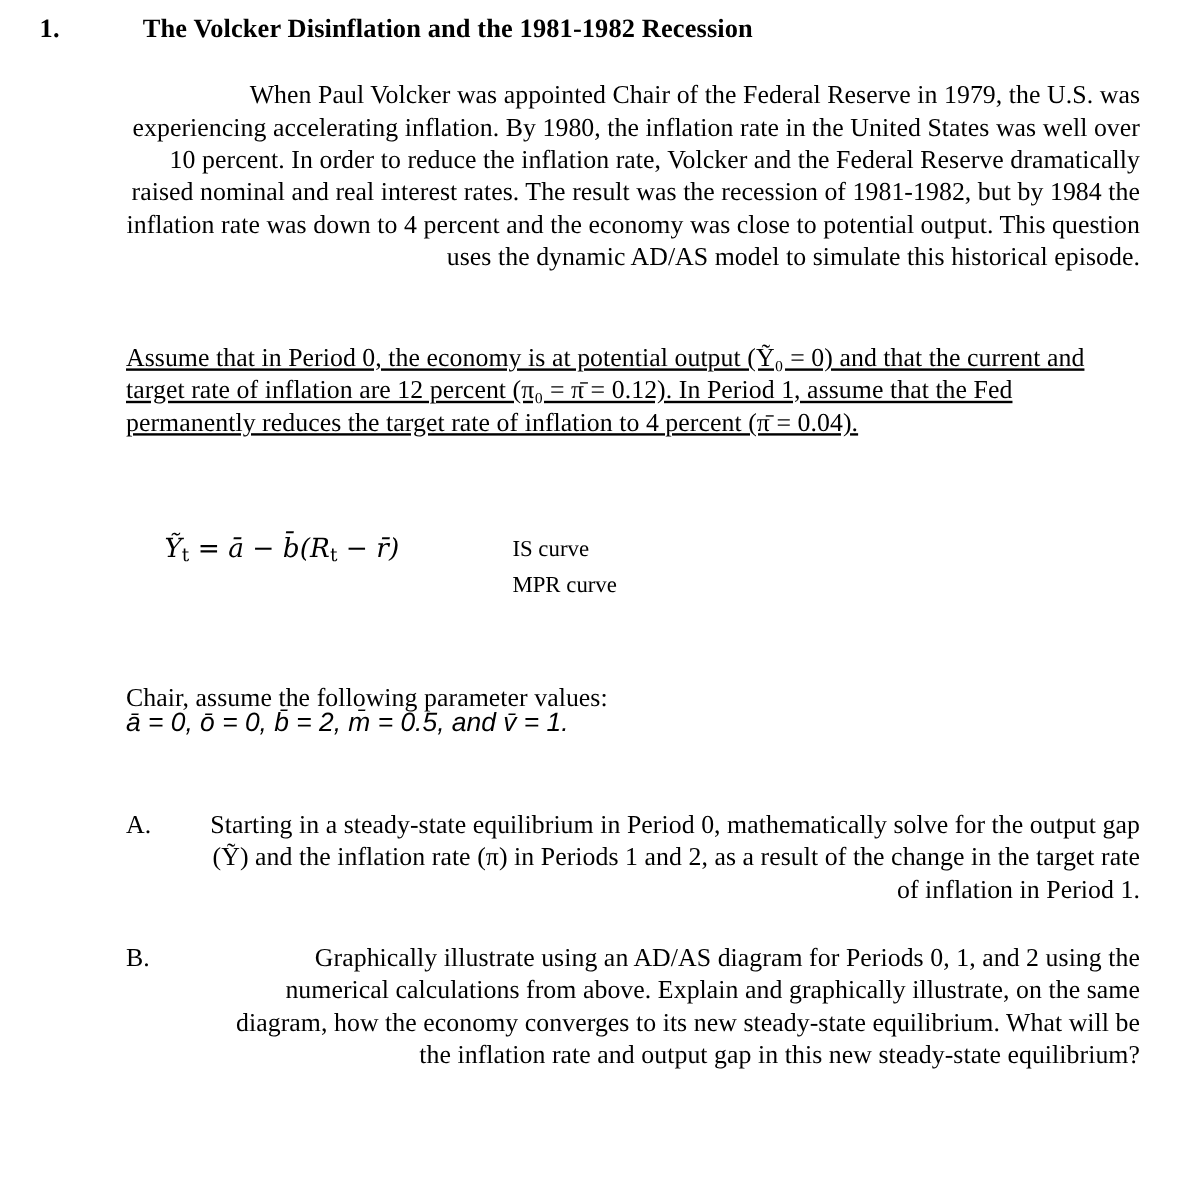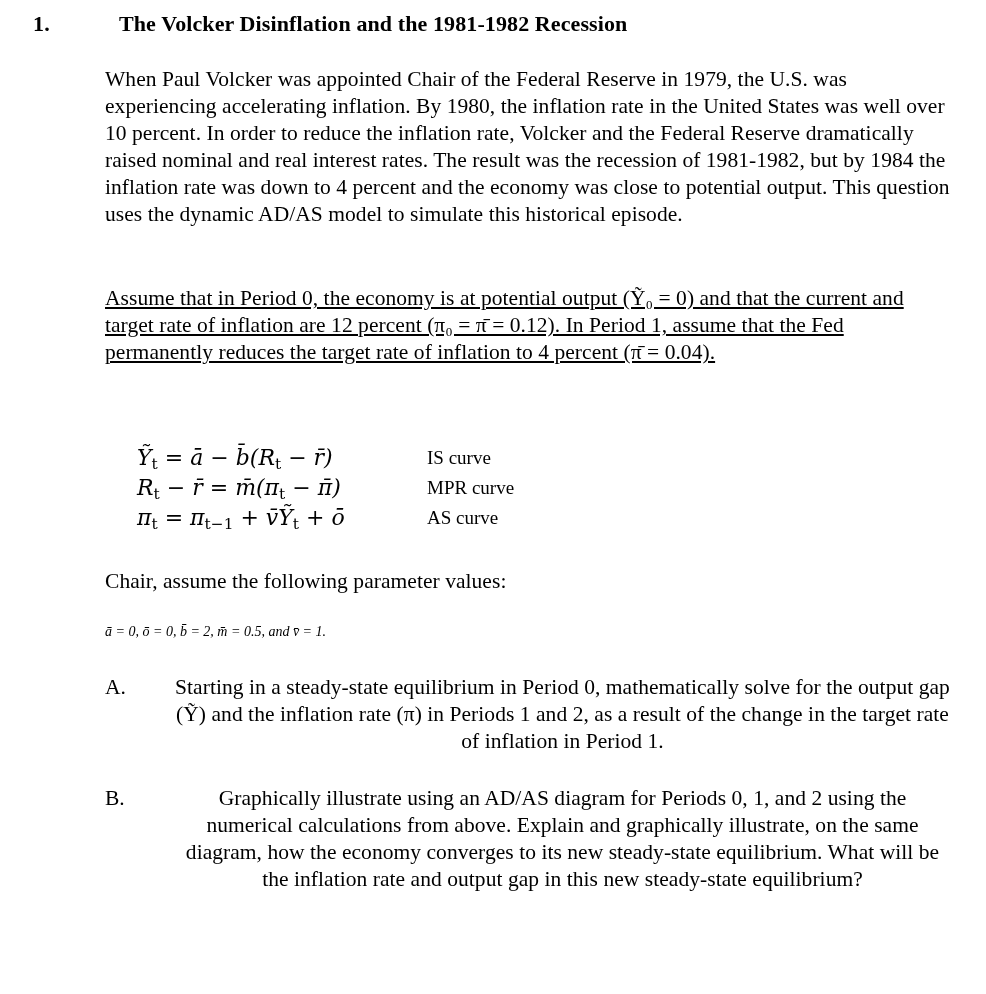--- a/index.html
+++ b/index.html
@@ -56,21 +56,21 @@
   .body-block {
     position: absolute;
     left: 105px;
     width: 845px;
     font-size: 21.5px;
     line-height: 27px;
     text-align: left;
     letter-spacing: 0.05px;
   }
 
-  .p1 { top: 66px; }
+  .p1 { top: 66px; text-align: right; }
   .p2 { top: 285px; text-decoration: underline; }
   .p3 { top: 394px; }
   .p-also { top: 568px; }
 
   
   .eq-block {
     position: absolute;
     left: 105px;
     top: 443px;
     width: 845px;
@@ -98,47 +98,47 @@
     font-size: 19px;
     line-height: 30px;
     font-style: normal;
     font-family: "Liberation Serif", "DejaVu Serif", serif;
   }
 
   
   .params-line {
     position: absolute;
     left: 105px;
-    top: 617px;
-    font-size: 14px;
+    top: 587px;
+    font-size: 22px;
     line-height: 30px;
     font-style: italic;
     white-space: nowrap;
-    font-family: Liberation Serif, serif;
+    font-family: Liberation Sans, sans-serif;
   }
 
   
   .subpart {
     position: absolute;
     left: 105px;
     width: 845px;
   }
   .subpart .letter {
     position: absolute;
     left: 0;
     top: 0;
     font-size: 21.5px;
     line-height: 27px;
   }
   .subpart .sub-body {
     margin-left: 70px;
     width: 775px;
     font-size: 21.5px;
     line-height: 27px;
-    text-align: center;
+    text-align: right;
     letter-spacing: 0.05px;
   }
   .sub-a { top: 674px; }
   .sub-b { top: 785px; }
 
   
   .mi {
     font-family: "DejaVu Serif", "Liberation Serif", serif;
     font-style: italic;
   }
@@ -166,32 +166,23 @@
   <div class="eq-block">
 
     <div class="eq-row">
       <span class="eq-math">
         <span class="mi">Ỹ<sub>t</sub></span> = <span class="mi">ā</span> − <span class="mi">b̄</span>(<span class="mi">R<sub>t</sub></span> − <span class="mi">r̄</span>)
       </span>
       <span class="eq-label">IS curve</span>
     </div>
 
     <div class="eq-row">
-      <span class="eq-math">
-        <span class="mi">R<sub>t</sub></span> − <span class="mi">r̄</span> = <span class="mi">m̄</span>(<span class="mi">π<sub>t</sub></span> − <span class="mi">π̄</span>)
-      </span>
       <span class="eq-label">MPR curve</span>
     </div>
 
-    <div class="eq-row">
-      <span class="eq-math">
-        <span class="mi">π<sub>t</sub></span> = <span class="mi">π<sub>t−1</sub></span> + <span class="mi">v̄</span><span class="mi">Ỹ<sub>t</sub></span> + <span class="mi">ō</span>
-      </span>
-      <span class="eq-label">AS curve</span>
-    </div>
 
   </div>
 
   <div class="body-block p-also">Chair, assume the following parameter values:</div>
 
   <div class="params-line">ā = 0,  ō = 0, b̄ = 2,  m̄ = 0.5,  and v̄ = 1.</div>
 
   <div class="subpart sub-a">
     <span class="letter">A.</span>
     <div class="sub-body">Starting in a steady-state equilibrium in Period 0, mathematically solve for the output gap (Ỹ) and the inflation rate (π) in Periods 1 and 2, as a result of the change in the target rate of inflation in Period 1.</div>

